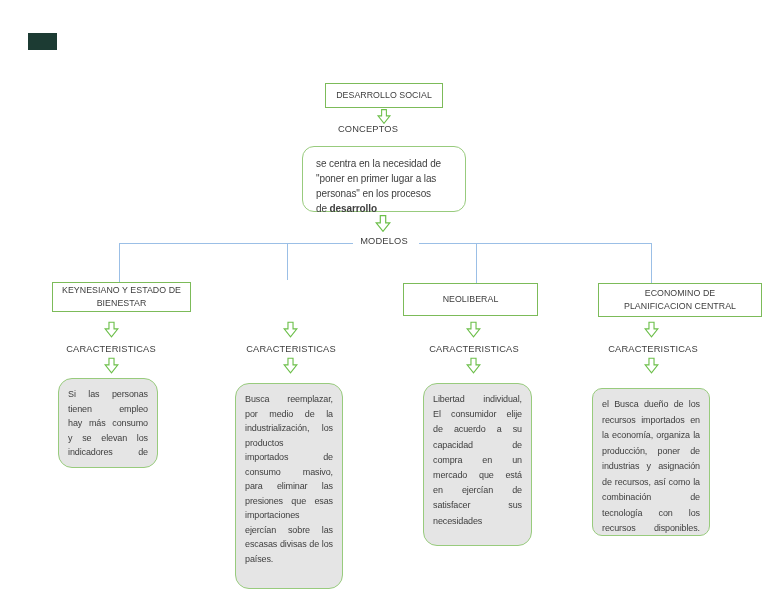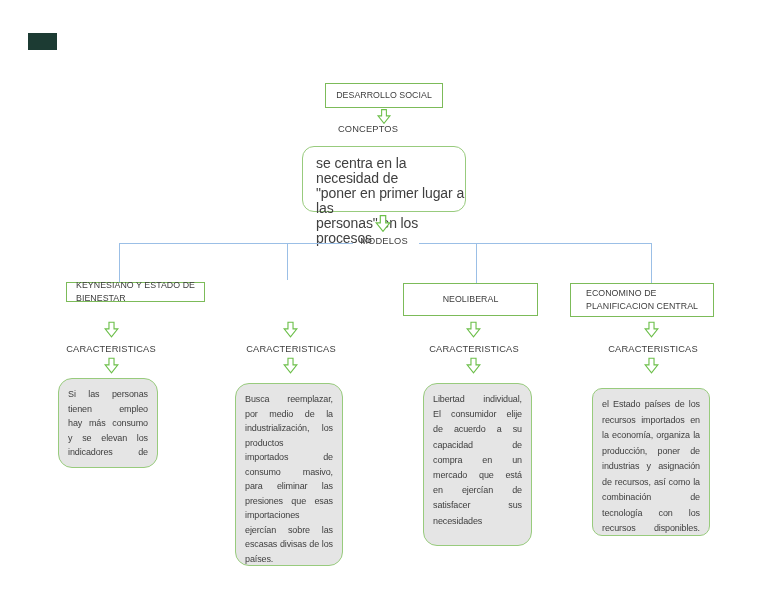--- a/index.html
+++ b/index.html
@@ -8,38 +8,38 @@
     font-family:"Liberation Sans", sans-serif;
     --box-border:#7cbb59;--rounded-border:#98cb7d;--arrow:#6cbf4a;
     --connector:#9bbfe6;--text:#3d3d3d;--shape-fill:#1c3b33;
   }
   .dark-shape{position:absolute;left:28px;top:33px;width:29px;height:17px;background:var(--shape-fill);}
   .rect-box{
     position:absolute;border:1.4px solid var(--box-border);background:#fff;
     display:flex;align-items:center;justify-content:center;box-sizing:border-box;
   }
   .rect-box span{
-    white-space:pre-line;font-size:8.8px;line-height:13.5px;
+    white-space:pre-line;text-align:center;font-size:8.8px;line-height:13.5px;
     color:var(--text);letter-spacing:.05px;
   }
   .round-box{
     position:absolute;border:1.4px solid var(--rounded-border);background:#e5e5e5;
     border-radius:14px;box-sizing:border-box;
   }
   .round-box .body{padding:8px 9px;font-size:9px;color:#404040;letter-spacing:-.12px;}
   .jline{text-align:justify;text-align-last:justify;}
   .small-label{
     position:absolute;font-size:9.3px;color:var(--text);text-align:center;
     letter-spacing:.15px;width:160px;
   }
   .concept-box{
     position:absolute;left:302px;top:146px;width:164px;height:66px;
     border:1.4px solid var(--rounded-border);border-radius:12px;background:#fff;box-sizing:border-box;
   }
-  .concept-text{padding:9px 0 0 13px;font-size:14px;line-height:15px;color:#404040;letter-spacing:-.1px;}
+  .concept-text{padding:9px 0 0 13px;font-size:10px;line-height:15px;color:#404040;letter-spacing:-.1px;}
   .concept-text b{font-weight:bold;}
   .arrow{position:absolute;color:var(--arrow);}
   .arrow path{fill:#ffffff;stroke:currentColor;stroke-width:1.2;stroke-linejoin:miter;}
   .hline,.vline{position:absolute;background:var(--connector);}
   .hline{height:1px;}
   .vline{width:1px;}
 </style>
 </head>
 <body>
 
@@ -55,37 +55,38 @@
     <path d="M5.3 0.7 H10.7 V7.8 H14.8 L8 16.3 L1.2 7.8 H5.3 Z"></path>
   </svg>
 
   <div class="small-label" style="left:288px;top:124px">CONCEPTOS</div>
 
   <div class="concept-box">
     <div class="concept-text">
       <div>se centra en la necesidad de</div>
       <div>"poner en primer lugar a las</div>
       <div>personas" en los procesos</div>
+      <div><span>de </span><b>desarrollo</b></div>
     </div>
   </div>
 
   <svg class="arrow" style="left:375px;top:215px" width="16" height="17" viewBox="0 0 16 17">
     <path d="M5.3 0.7 H10.7 V7.8 H14.8 L8 16.3 L1.2 7.8 H5.3 Z"></path>
   </svg>
 
   <div class="small-label" style="left:304px;top:236px">MODELOS</div>
 
   <div class="hline" style="left:119px;top:243px;width:234px"></div>
   <div class="hline" style="left:419px;top:243px;width:233px"></div>
   <div class="vline" style="left:119px;top:243px;height:39px"></div>
   <div class="vline" style="left:287px;top:243px;height:37px"></div>
   <div class="vline" style="left:476px;top:243px;height:40px"></div>
   <div class="vline" style="left:651px;top:243px;height:40px"></div>
 
-  <div class="rect-box" style="left:66px;top:282px;width:139px;height:20px">
+  <div class="rect-box" style="left:52px;top:282px;width:139px;height:30px">
     <span>KEYNESIANO Y ESTADO DE
 BIENESTAR</span>
   </div>
   <svg class="arrow" style="left:104px;top:321px" width="15" height="17" viewBox="0 0 16 17">
     <path d="M5.3 0.7 H10.7 V7.8 H14.8 L8 16.3 L1.2 7.8 H5.3 Z"></path>
   </svg>
   <div class="small-label" style="left:31px;top:344px">CARACTERISTICAS</div>
   <svg class="arrow" style="left:104px;top:357px" width="15" height="17" viewBox="0 0 16 17">
     <path d="M5.3 0.7 H10.7 V7.8 H14.8 L8 16.3 L1.2 7.8 H5.3 Z"></path>
   </svg>
@@ -99,21 +100,21 @@
       </div>
   </div>
 
   <svg class="arrow" style="left:283px;top:321px" width="15" height="17" viewBox="0 0 16 17">
     <path d="M5.3 0.7 H10.7 V7.8 H14.8 L8 16.3 L1.2 7.8 H5.3 Z"></path>
   </svg>
   <div class="small-label" style="left:211px;top:344px">CARACTERISTICAS</div>
   <svg class="arrow" style="left:283px;top:357px" width="15" height="17" viewBox="0 0 16 17">
     <path d="M5.3 0.7 H10.7 V7.8 H14.8 L8 16.3 L1.2 7.8 H5.3 Z"></path>
   </svg>
-  <div class="round-box" style="left:235px;top:383px;width:108px;height:183px">
+  <div class="round-box" style="left:235px;top:383px;width:108px;height:206px">
     <div class="body" style="line-height:14.5px">
         <div class="jline">Busca reemplazar,</div>
         <div class="jline">por medio de la</div>
         <div class="jline">industrialización, los</div>
         <div class="jline">productos</div>
         <div class="jline">importados de</div>
         <div class="jline">consumo masivo,</div>
         <div class="jline">para eliminar las</div>
         <div class="jline">presiones que esas</div>
         <div class="jline">importaciones</div>
@@ -140,34 +141,34 @@
         <div class="jline">de acuerdo a su</div>
         <div class="jline">capacidad de</div>
         <div class="jline">compra en un</div>
         <div class="jline">mercado que está</div>
         <div class="jline">en ejercían de</div>
         <div class="jline">satisfacer sus</div>
         <div class="jline">necesidades</div>
       </div>
   </div>
 
-  <div class="rect-box" style="left:570px;top:283px;width:144px;height:34px">
+  <div class="rect-box" style="left:598px;top:283px;width:164px;height:34px">
     <span>ECONOMINO DE
 PLANIFICACION CENTRAL</span>
   </div>
   <svg class="arrow" style="left:644px;top:321px" width="15" height="17" viewBox="0 0 16 17">
     <path d="M5.3 0.7 H10.7 V7.8 H14.8 L8 16.3 L1.2 7.8 H5.3 Z"></path>
   </svg>
   <div class="small-label" style="left:573px;top:344px">CARACTERISTICAS</div>
   <svg class="arrow" style="left:644px;top:357px" width="15" height="17" viewBox="0 0 16 17">
     <path d="M5.3 0.7 H10.7 V7.8 H14.8 L8 16.3 L1.2 7.8 H5.3 Z"></path>
   </svg>
   <div class="round-box" style="left:592px;top:388px;width:118px;height:148px;border-radius:10px">
     <div class="body" style="line-height:15.5px">
-        <div class="jline">el Estado países de los</div>
+        <div class="jline">el Busca dueño de los</div>
         <div class="jline">recursos importados en</div>
         <div class="jline">la economía, organiza la</div>
         <div class="jline">producción, poner de</div>
         <div class="jline">industrias y asignación</div>
         <div class="jline">de recursos, así como la</div>
         <div class="jline">combinación de</div>
         <div class="jline">tecnología con los</div>
         <div class="jline">recursos disponibles.</div>
       </div>
   </div>

